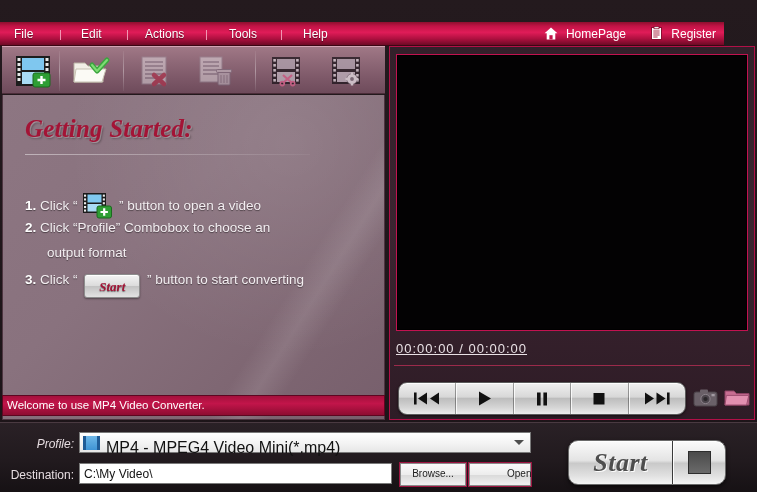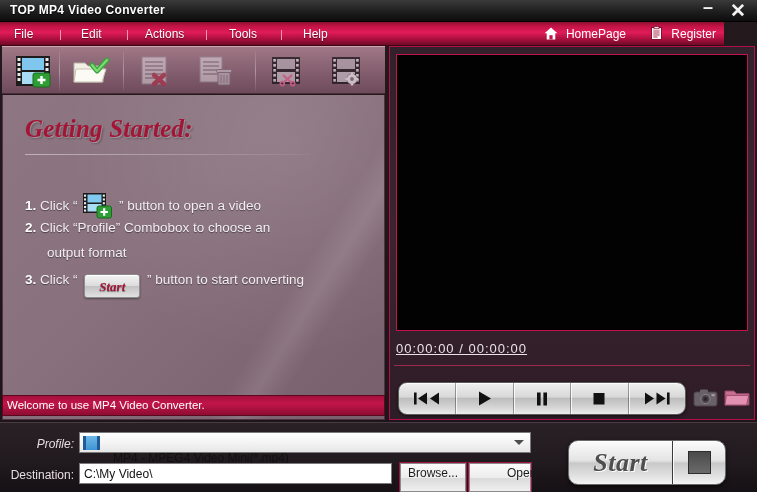--- a/index.html
+++ b/index.html
@@ -223,40 +223,40 @@
     background:linear-gradient(180deg,#ffffff 0%,#f3f3f3 55%,#e6e6e6 100%);
     border:1px solid #7a7a7a;
     cursor:pointer;
   }
   #profile-icon {
     position:absolute; left:3px; top:3px; width:17px; height:14px;
     background:linear-gradient(180deg,#6fb8e8 0%,#3f93d4 100%);
     border-left:3px solid #1f5b96; border-right:3px solid #1f5b96;
   }
   #profile-value {
-    position:absolute; left:26px; top:18px;
-    font-size:12px; color:#111;margin-left:7px;
+    position:absolute; left:26px; top:6px;
+    font-size:16px; color:#111;
   }
   #profile-arrow {
     position:absolute; right:6px; top:7px;
     width:0;height:0;border-left:5px solid transparent;border-right:5px solid transparent;
     border-top:5px solid #4d4d4d;
   }
 
   #dest-input {
     position:absolute; left:79px; top:40px; width:313px; height:21px;
     background:#ffffff; border:1px solid #7a7a7a;
     font-size:12px; color:#111; padding:2px 4px; line-height:16px;
   }
   .sbtn {
-    position:absolute; top:40px; height:29px;
+    position:absolute; top:40px; height:23px;
     background:linear-gradient(180deg,#fbfbfb 0%,#ededed 50%,#d9d9d9 51%,#f0f0f0 100%);
     border:1px solid #8a8a8a;
     box-shadow: 0 0 0 1px #9c1440;
-    color:#1b1b1b; font-size:12px; text-align:center; line-height:19px;
+    color:#1b1b1b; font-size:10px; text-align:center; line-height:19px;
     cursor:pointer;
   }
   #btn-browse { left:400px; width:66px; }
   #btn-open   { left:469px; width:62px;padding-left:37px; }
 
   #start-group {
     position:absolute; left:568px; top:440px; width:158px; height:45px;
     border-radius:10px;
     background:linear-gradient(180deg,#fbfbfb 0%,#e4e4e4 45%,#c9c9c9 52%,#e0e0e0 80%,#f4f4f4 100%);
     border:1px solid #6a6a6a;
@@ -286,25 +286,20 @@
     width:23px; height:23px;
     background:linear-gradient(180deg,#4b4b4b,#6a6a6a);
     border:1px solid #2d2d2d;
   }
 </style>
 </head>
 <body>
 
 <div id="app">
 
-  <div id="titlebar">
-    <div id="title-text">TOP MP4 Video Converter</div>
-    <div class="wbtn" id="btn-min">–</div>
-    <div class="wbtn" id="btn-close">✕</div>
-  </div>
 
   <div id="menubar">
     <div class="menu-item" id="mi-file">File</div>
     <div class="menu-sep" id="ms-1">|</div>
     <div class="menu-item" id="mi-edit">Edit</div>
     <div class="menu-sep" id="ms-2">|</div>
     <div class="menu-item" id="mi-actions">Actions</div>
     <div class="menu-sep" id="ms-3">|</div>
     <div class="menu-item" id="mi-tools">Tools</div>
     <div class="menu-sep" id="ms-4">|</div>

